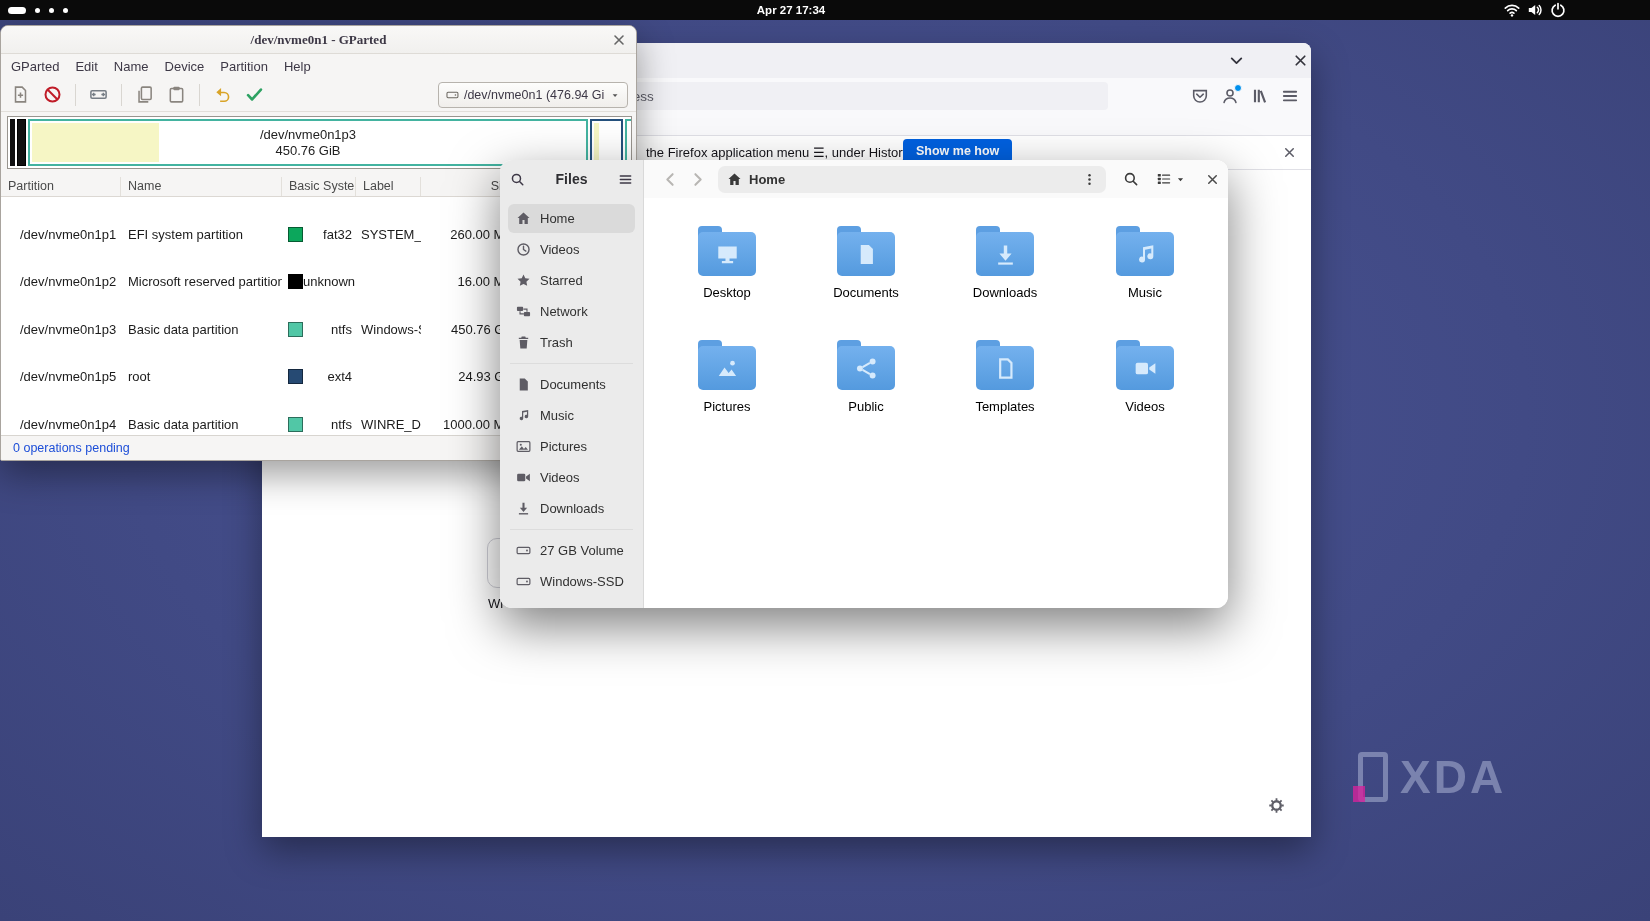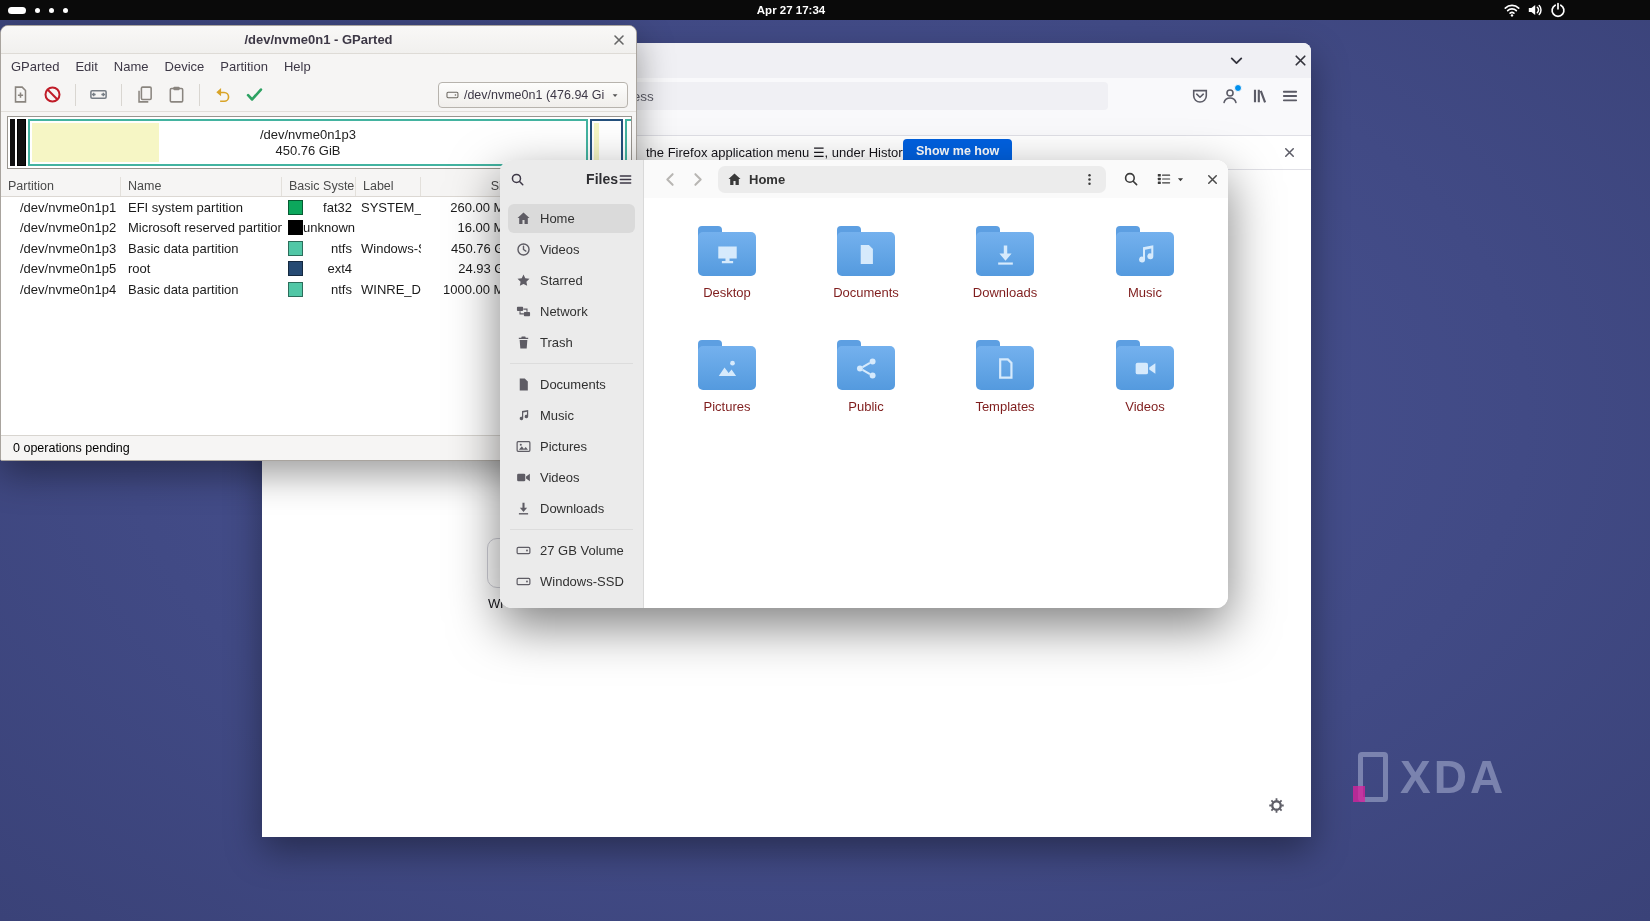--- a/index.html
+++ b/index.html
@@ -19,21 +19,21 @@
   .tb-dot  { width:5px; height:5px; border-radius:50%; background:#fff; }
   .tb-clock { position:absolute; left:726px; top:0; width:130px; text-align:center; line-height:20px; font-size:11.5px; font-weight:700; }
   .tb-right { position:absolute; right:84px; top:2px; display:flex; gap:7px; align-items:center; }
   .tb-right .i { color:#fff; }
 
   
   .win { position:absolute; box-shadow: 0 14px 36px rgba(0,0,0,.38); }
 
   
   .gparted { left:0; top:25px; width:637px; height:436px; background:#f6f5f4; border:1px solid #a9a49e; border-radius:8px 8px 2px 2px; z-index:20; overflow:hidden; }
-  .gp-titlebar { height:28px; position:relative; background:linear-gradient(#f9f8f7,#f1f0ee); border-bottom:1px solid #dedbd6; text-align:center; }
+  .gp-titlebar { height:28px; position:relative; background:linear-gradient(#f9f8f7,#f1f0ee); border-bottom:1px solid #dedbd6; text-align:center;font-family:Liberation Serif, serif; }
   .gp-title { line-height:28px; font-size:13px; font-weight:700; color:#3d3846; }
   .gp-close { position:absolute; right:9px; top:6px; width:16px; height:16px; color:#666; }
   .gp-menubar { height:24px; display:flex; align-items:center; padding-left:2px; font-size:13px; color:#3d3846; }
   .gp-menu-item { padding:0 8px; }
   .gp-toolbar { height:34px; display:flex; align-items:center; padding-left:10px; gap:13px; border-bottom:1px solid #e2dfda; position:relative; }
   .gp-tool { width:19px; height:19px; }
   .gp-sep { width:1px; height:22px; background:#d9d6d1; }
   .gp-device { position:absolute; right:8px; top:4px; width:190px; height:26px; border:1px solid #b7b3ad; border-radius:4px; background:linear-gradient(#fdfdfc,#f0eeeb); display:flex; align-items:center; padding:0 7px; gap:5px; font-size:12.5px; color:#3d3846; }
   .gp-device .i { color:#6a665f; width:14px; height:14px; }
   .gp-device .caret { margin-left:auto; width:11px; height:11px; color:#555; }
@@ -45,30 +45,30 @@
   .gp-p3 { left:20px; width:560px; border:2px solid #43b3a0; }
   .gp-p3-used { position:absolute; left:2px; top:2px; bottom:2px; width:127px; background:#f6f6c5; }
   .gp-p3-label { position:absolute; left:0; right:0; top:6px; text-align:center; font-size:13px; color:#222; line-height:16px; }
   .gp-p5 { left:582px; width:33px; border:2px solid #25517d; }
   .gp-p5-used { position:absolute; left:2px; top:2px; bottom:2px; width:5px; background:#f6f6c5; }
   .gp-p4 { left:617px; width:12px; border:2px solid #43b3a0; }
   .gp-table { position:absolute; left:0; top:151px; right:0; bottom:25px; background:#fff; overflow:hidden; font-size:13px; color:#1b1b1b; }
   .gp-thead { display:grid; grid-template-columns:120px 161px 74px 65px 140px; height:20px; background:#f6f5f4; border-bottom:1px solid #dcd8d3; }
   .gp-th { padding-left:7px; font-size:12.5px; color:#4a4a4a; line-height:19px; border-right:1px solid #e3e0db; white-space:nowrap; overflow:hidden; }
   .gp-th.size { text-align:right; padding-right:45px; }
-  .gp-row { display:grid; grid-template-columns:120px 161px 74px 65px 140px; height:20.5px; align-items:center; white-space:nowrap; }
+  .gp-row { display:grid; grid-template-columns:120px 161px 74px 65px 140px; height:20.5px; align-items:center; white-space:nowrap;margin-top:27px; }
   .gp-cell { overflow:hidden; }
   .cell-partition { padding-left:19px; }
   .cell-name { padding-left:7px; }
   .cell-fs { display:flex; align-items:center; }
   .fs-chip { width:15px; height:15px; border:1px solid rgba(0,0,0,.45); margin-left:6px; flex:none; }
   .fs-name { flex:1; text-align:right; padding-right:4px; }
   .cell-label { padding-left:5px; }
   .cell-size { text-align:right; padding-right:45px; }
-  .gp-statusbar { position:absolute; left:0; right:0; bottom:0; height:25px; background:#f6f5f4; border-top:1px solid #d8d5d0; font-size:12.5px; color:#000000; line-height:24px; padding-left:12px; }
+  .gp-statusbar { position:absolute; left:0; right:0; bottom:0; height:25px; background:#f6f5f4; border-top:1px solid #d8d5d0; font-size:12.5px; color:#1d4ed8; line-height:24px; padding-left:12px; }
 
   
   .firefox { left:262px; top:43px; width:1049px; height:794px; background:#fff; border-radius:8px 8px 0 0; z-index:10; }
   .ff-titlebar { height:35px; background:#f0f0f4; border-radius:8px 8px 0 0; position:relative; }
   .ff-ctrl { position:absolute; top:9px; width:17px; height:17px; color:#33333c; }
   .ff-toolbar { height:36px; background:#f9f9fb; position:relative; }
   .ff-address { position:absolute; left:156px; top:4px; width:690px; height:28px; background:#f0f0f4; border-radius:4px; display:flex; align-items:center; padding-left:16px; }
   .ff-placeholder { font-size:13.5px; color:#5b5b66; white-space:nowrap; }
   .ff-ticons { position:absolute; right:12px; top:9px; display:flex; gap:12px; align-items:center; }
   .ff-ticon-wrap { position:relative; width:18px; height:18px; }
@@ -82,21 +82,21 @@
   .ff-page { position:absolute; left:0; top:128px; right:0; bottom:0; background:#fff; }
   .ff-fragment-card { position:absolute; left:225px; top:367px; width:90px; height:50px; border:1px solid #d0d0d8; border-radius:10px; }
   .ff-fragment-text { position:absolute; left:226px; top:425px; font-size:13px; color:#15141a; }
   .ff-gear { position:absolute; left:1006px; top:626px; width:17px; height:17px; color:#5f5f68; }
 
   
   .files { left:500px; top:160px; width:728px; height:448px; background:#fff; border-radius:12px; z-index:30; display:flex; overflow:hidden; box-shadow:0 18px 50px rgba(0,0,0,.5); }
   .fs-sidebar { width:144px; background:#ebebeb; border-right:1px solid #d9d9d9; flex:none; }
   .fs-side-header { height:38px; display:flex; align-items:center; padding:0 10px; }
   .fs-side-header .i { width:15px; height:15px; color:#3d3846; }
-  .fs-title { flex:1; text-align:right; font-size:14px; font-weight:700; color:#2e2e32; }
+  .fs-title { flex:1; text-align:center; font-size:14px; font-weight:700; color:#2e2e32; }
   .fs-list { padding:6px 8px 0; }
   .fs-item { height:29px; margin-bottom:2px; display:flex; align-items:center; gap:9px; padding:0 8px; border-radius:6px; font-size:13px; color:#313131; }
   .fs-item.selected { background:#dadada; }
   .fs-item .i { width:15px; height:15px; color:#5e5c64; flex:none; }
   .fs-item-label { white-space:nowrap; overflow:hidden; }
   .fs-sep { height:1px; background:#dcdcdc; margin:6px 2px; }
   .fs-main { flex:1; position:relative; background:#fff; }
   .fs-header { height:38px; display:flex; align-items:center; padding:0 10px; background:#fafafa; }
   .fs-nav { width:17px; height:17px; color:#b8b6b3; margin-left:8px; }
   .fs-pill { margin-left:12px; width:388px; height:27px; background:#ececec; border-radius:7px; display:flex; align-items:center; padding:0 9px; gap:7px; }
@@ -107,21 +107,21 @@
   .view-group { display:flex; align-items:center; margin-left:17px; gap:3px; color:#3a3a3a; }
   .view-group .main-i { width:16px; height:16px; }
   .caret-mini { width:11px; height:11px; color:#3a3a3a; }
   .fs-close { margin-left:19px; width:15px; height:15px; color:#4a4a4a; }
   .fs-content { position:absolute; left:0; right:0; top:38px; bottom:0; }
   .folder-item { position:absolute; width:110px; text-align:center; }
   .folder-icon { position:relative; width:58px; height:44px; margin:8px auto 0; }
   .folder-tab { position:absolute; left:0; top:-6px; width:24px; height:12px; border-radius:4px 4px 0 0; background:#5d9fe2; }
   .folder-body { position:absolute; left:0; right:0; top:0; bottom:0; border-radius:5px; background:linear-gradient(180deg,#74b1ee,#549ade); display:flex; align-items:center; justify-content:center; }
   .folder-emblem { width:25px; height:25px; color:#d6eafc; }
-  .folder-label { margin-top:9px; font-size:13px; color:#7f1d1d; }
+  .folder-label { margin-top:9px; font-size:13px; color:#000000; }
 
   
   .watermark { position:absolute; left:1358px; top:752px; display:flex; align-items:center; gap:12px; z-index:1; }
   .wm-bracket { position:relative; width:30px; height:50px; border:5px solid rgba(212,219,242,.40); border-radius:4px; }
   .wm-bracket::after { content:""; position:absolute; left:-10px; bottom:-5px; width:12px; height:16px; background:#d6219c; opacity:.78; }
   .wm-text { font-size:46px; font-weight:800; letter-spacing:3px; color:rgba(212,219,242,.40); line-height:50px; }
 </style>
 </head>
 <body>
 

